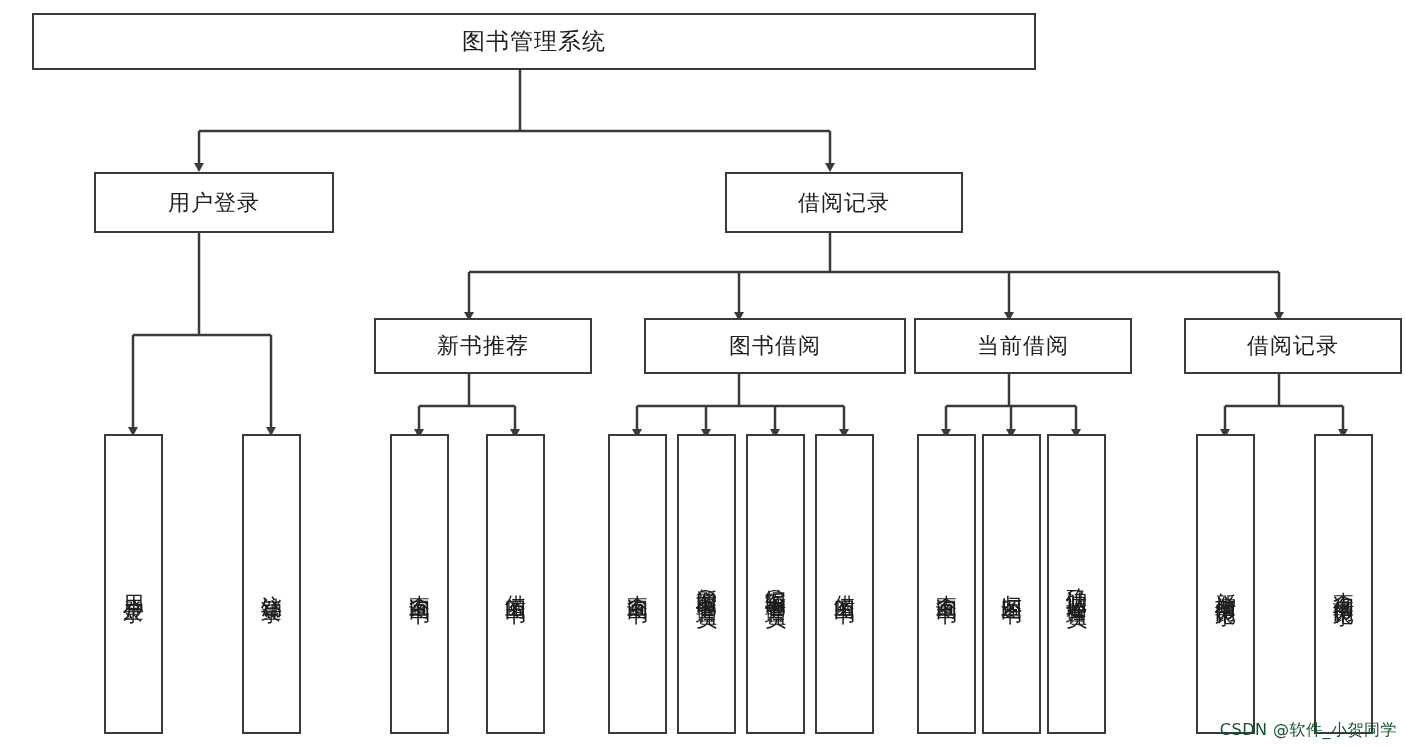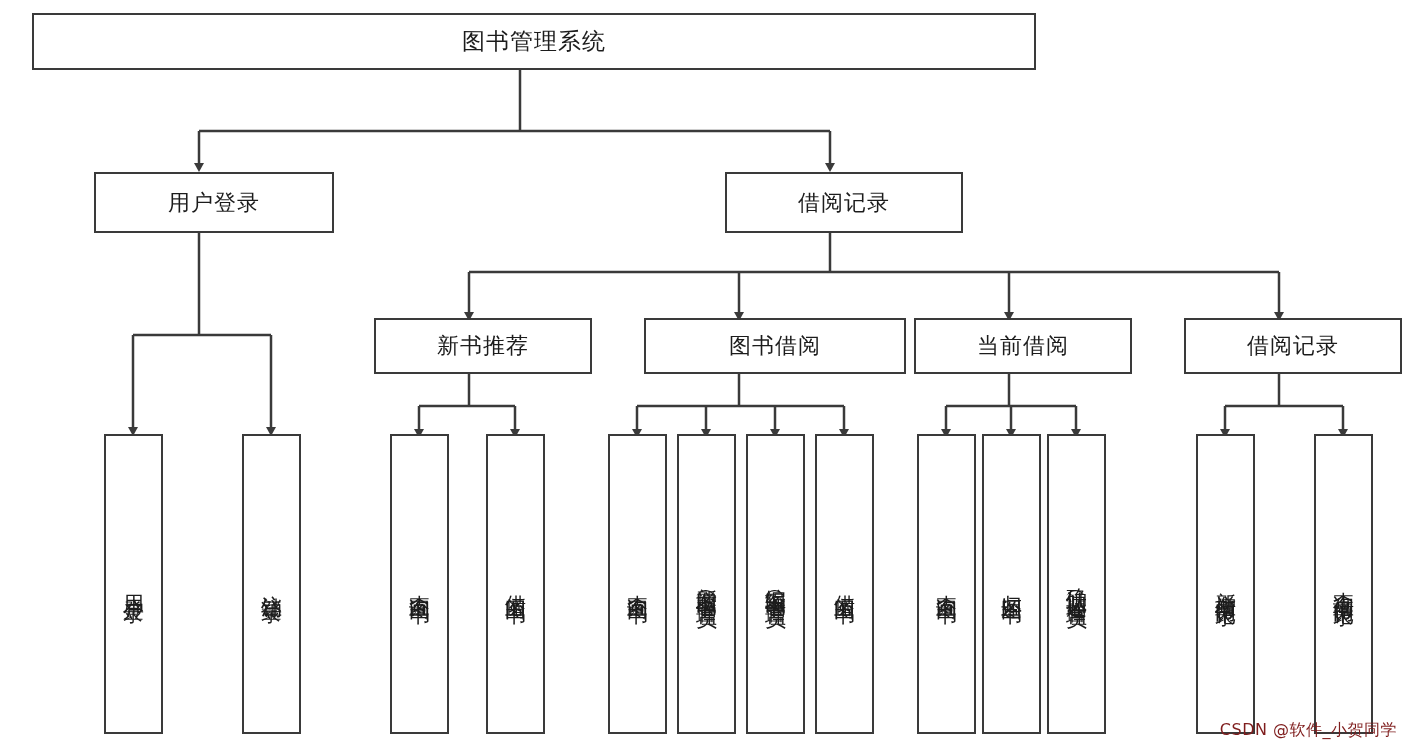--- a/index.html
+++ b/index.html
@@ -53,21 +53,21 @@
     top: 0;
     width: 1405px;
     height: 747px;
     pointer-events: none;
   }
   .watermark {
     position: absolute;
     right: 8px;
     bottom: 6px;
     font-size: 16px;
-    color: #7f1d1d;
+    color: #14532d;
     letter-spacing: 0.5px;
     white-space: nowrap;
   }
 </style>
 </head>
 <body>
 
 <div id="canvas">
 
   <svg class="links" viewBox="0 0 1405 747">

